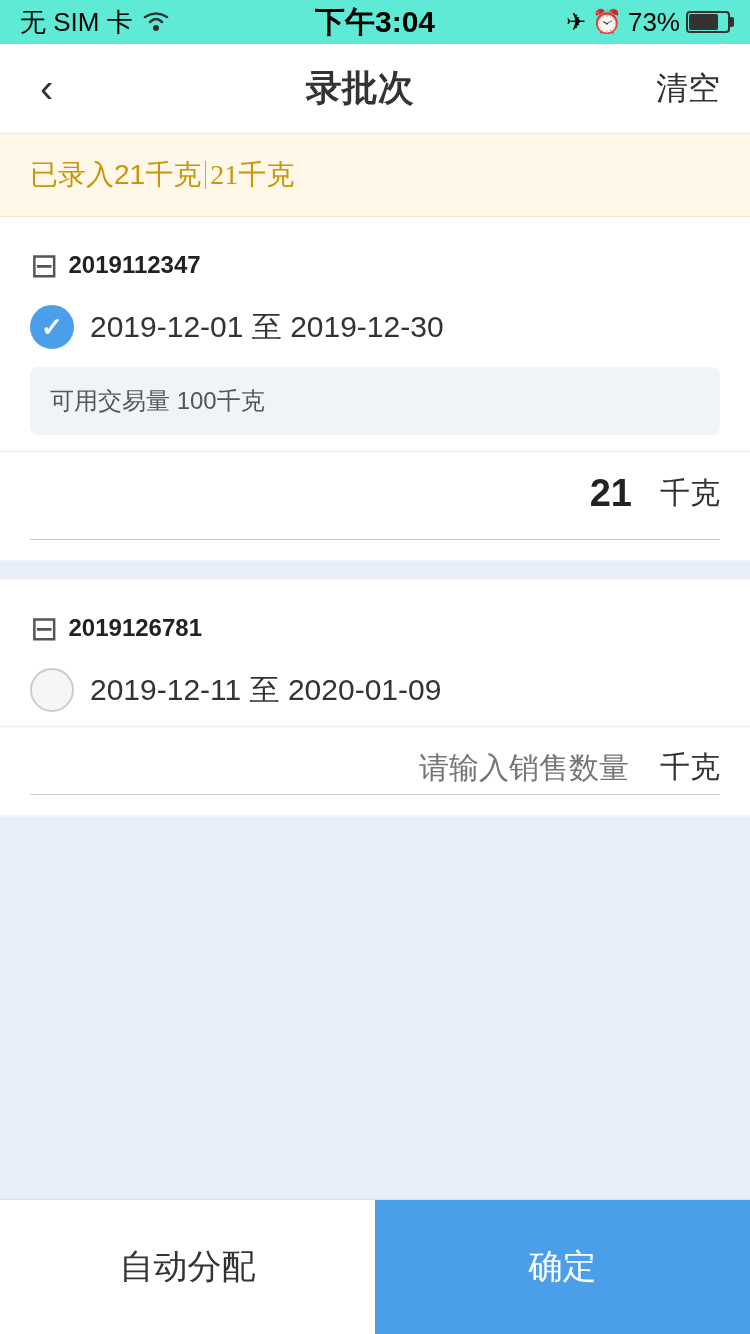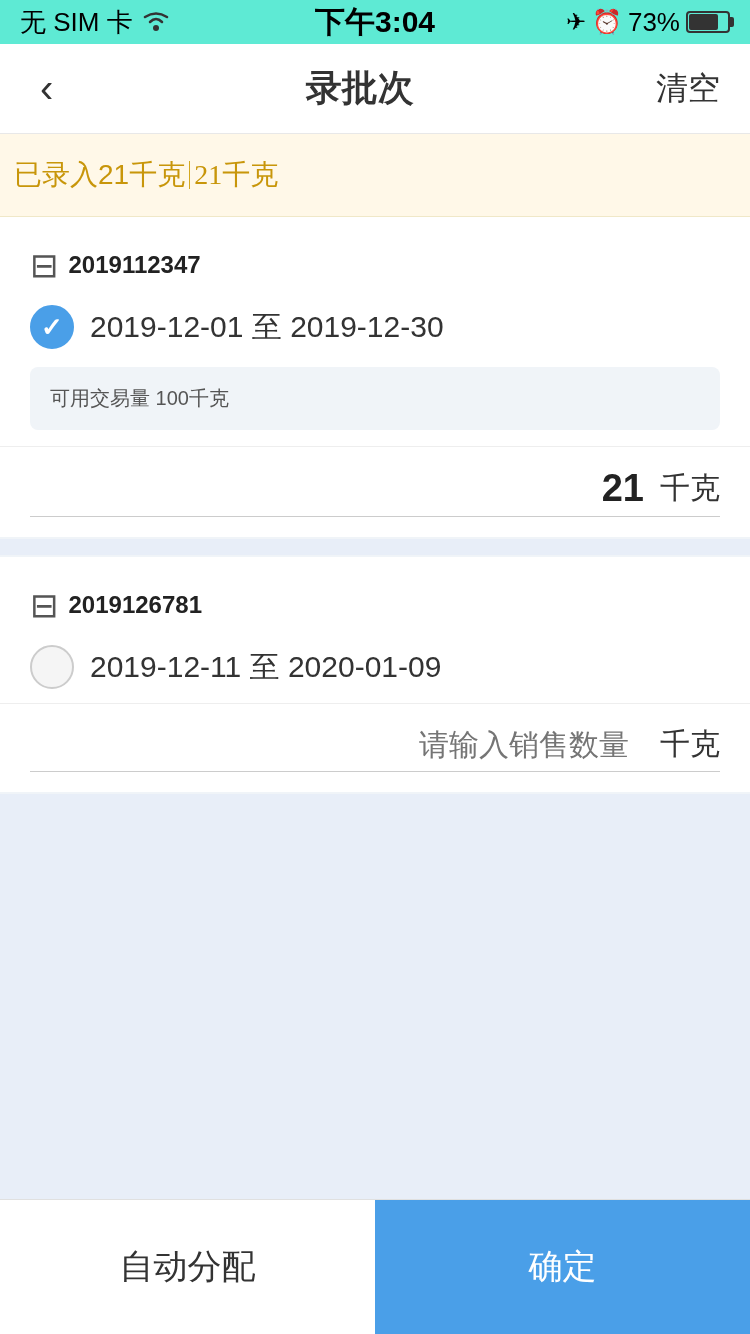--- a/index.html
+++ b/index.html
@@ -95,21 +95,21 @@
     }
     .nav-clear {
       font-size: 32px;
       color: #333;
       cursor: pointer;
     }
 
     
     .summary-bar {
       background: #fff8e8;
-      padding: 22px 14px;
+      padding: 22px 30px;
       display: flex;
       align-items: center;
       gap: 4px;
       border-bottom: 1px solid #f0e8c8;
     }
     .summary-recorded {
       font-size: 28px;
       color: #c8960a;
     }
     .summary-divider {
@@ -175,21 +175,21 @@
     }
     .batch-date {
       font-size: 30px;
       color: #333;
     }
     .available-qty {
       margin: 8px 30px 16px;
       background: #f0f4f8;
       border-radius: 8px;
       padding: 18px 20px;
-      font-size: 20px;
+      font-size: 24px;
       color: #555;
     }
 
     
     .qty-row {
       display: flex;
       align-items: center;
       justify-content: flex-end;
       padding: 20px 30px;
       gap: 16px;
@@ -307,21 +307,21 @@
     <span class="batch-id">2019112347</span>
   </div>
   <div class="batch-date-row">
     <div class="radio-circle selected">
       <span class="radio-check">✓</span>
     </div>
     <span class="batch-date">2019-12-01 至 2019-12-30</span>
   </div>
   <div class="available-qty">可用交易量 100千克</div>
   <div class="qty-row">
-    <div style="flex:1; display:flex; justify-content:flex-end; align-items:center; border-bottom:1px solid #ccc; padding-bottom:6px; gap:16px;">
+    <div style="flex:1; display:flex; justify-content:flex-end; align-items:center; border-bottom:1px solid #ccc; padding-bottom:24px; gap:28px;">
       <span class="qty-value">21</span>
       <span class="qty-unit">千克</span>
     </div>
   </div>
 </div>
 
 <div class="section-divider"></div>
 
 <div class="batch-card" style="margin-top:2px;">
   <div class="batch-header">

